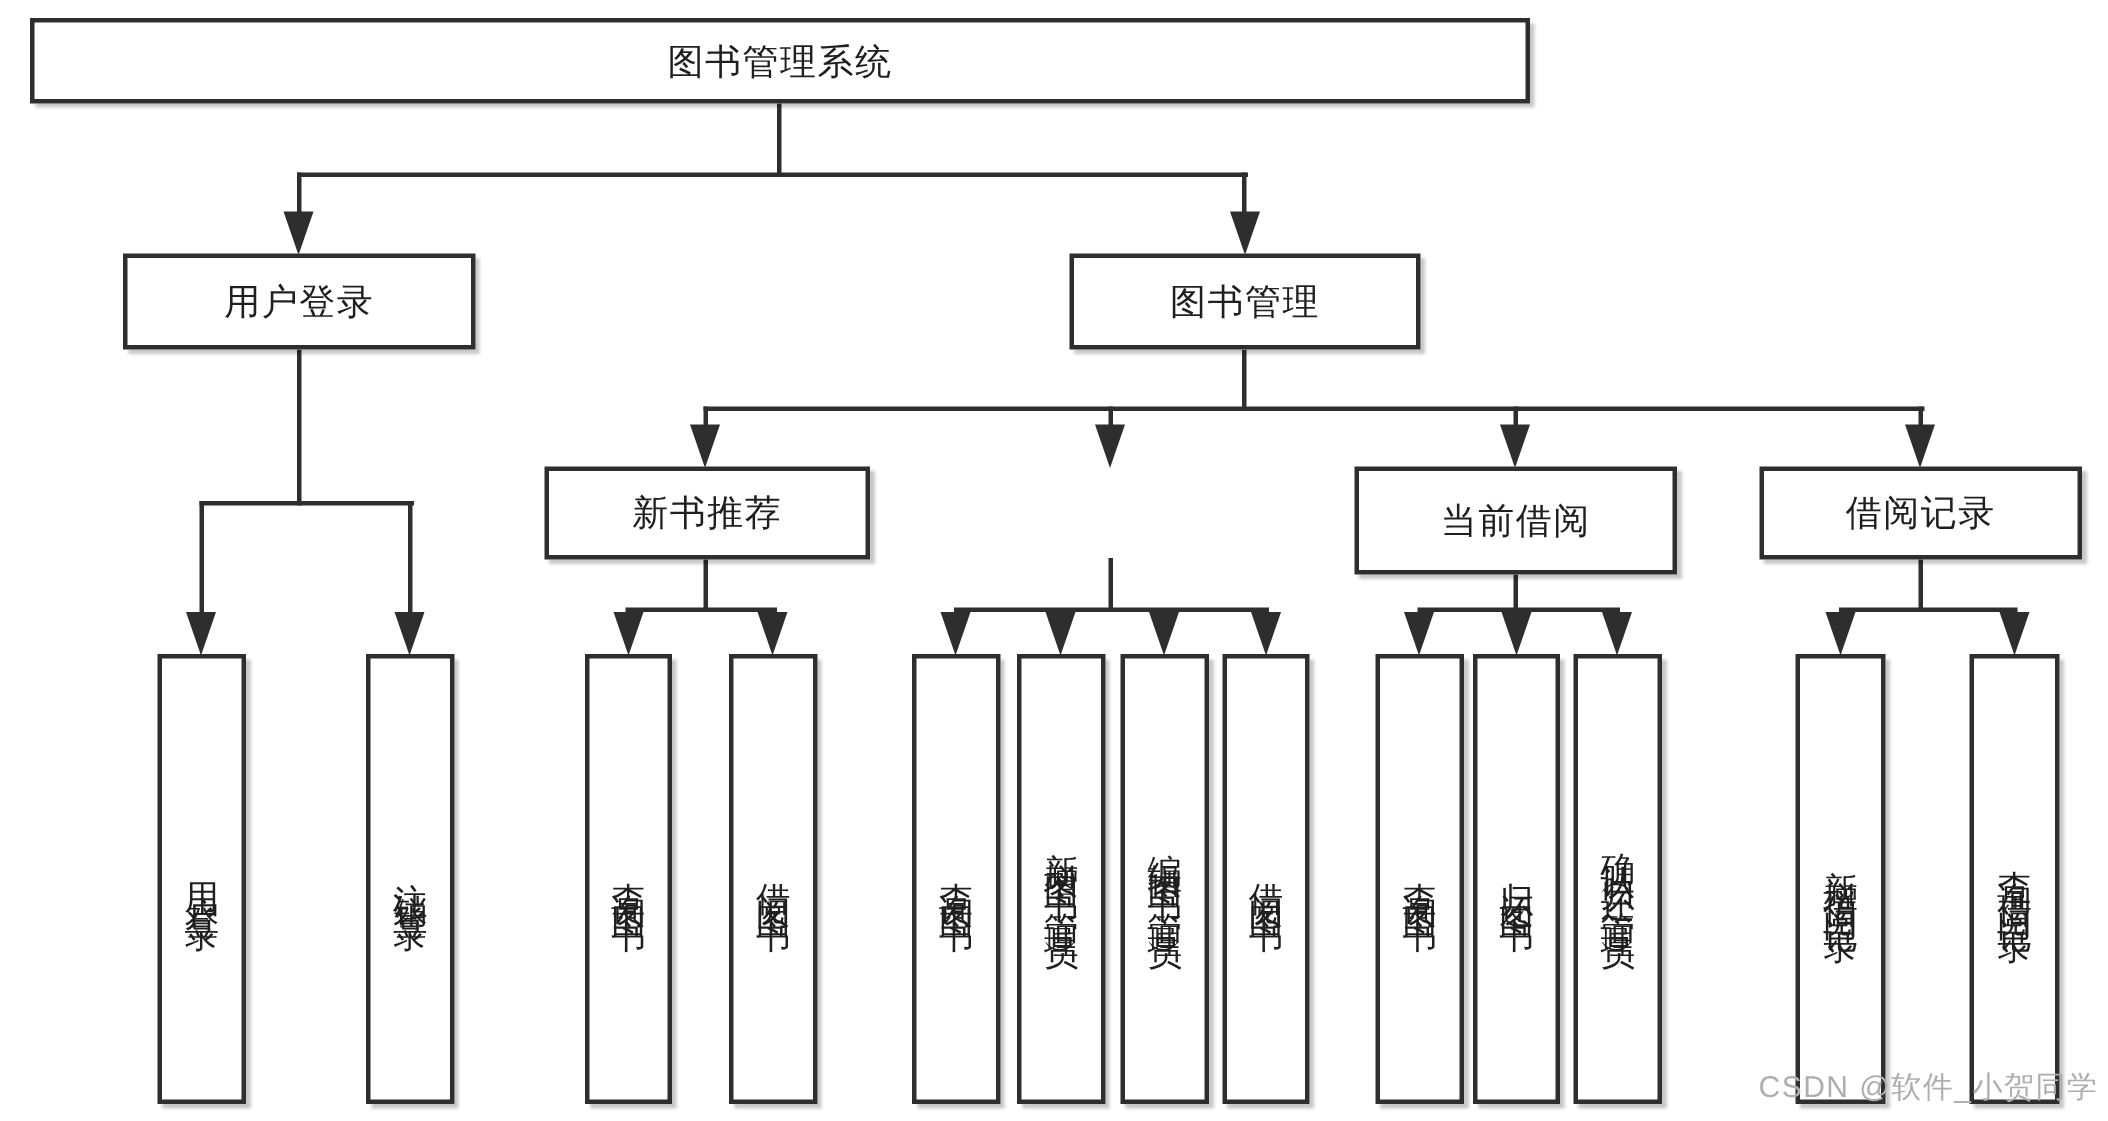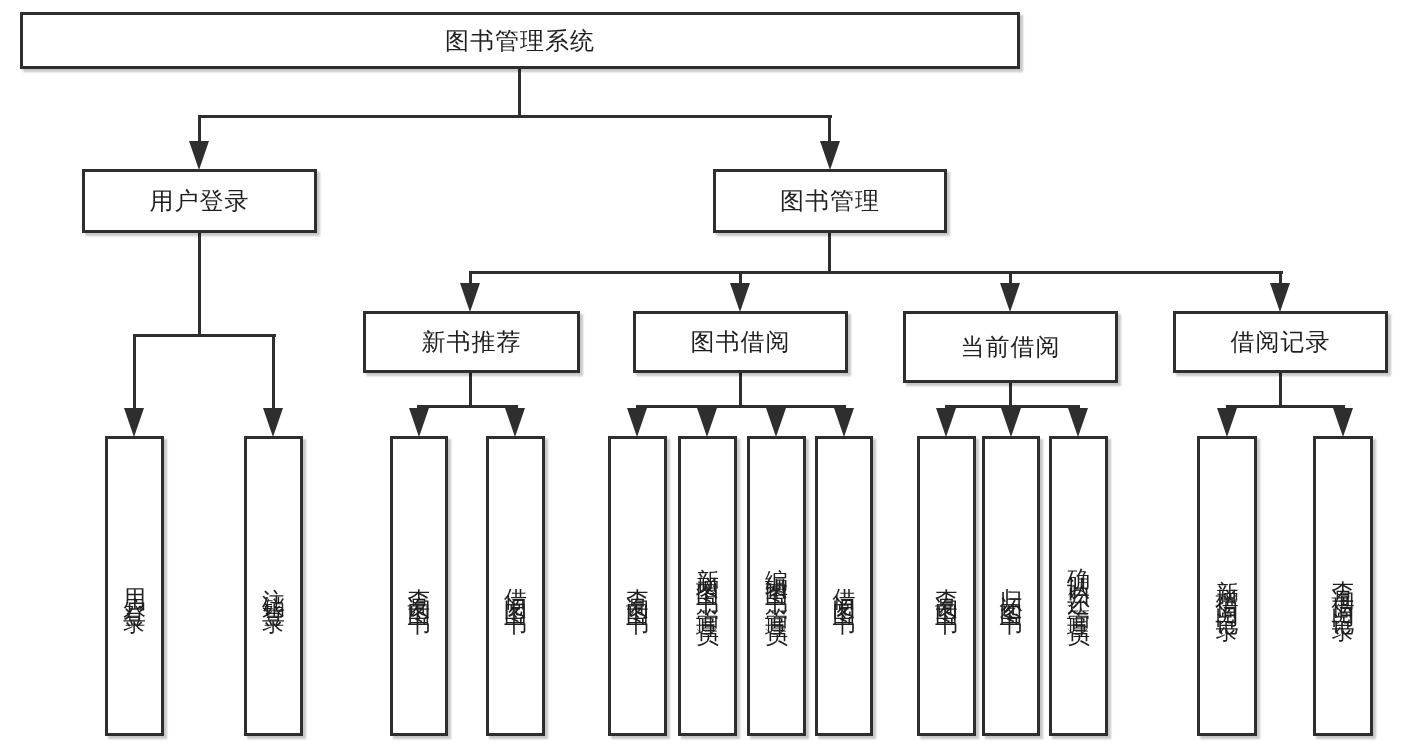--- a/index.html
+++ b/index.html
@@ -100,21 +100,20 @@
   <div class="ar" style="left:1068px;top:408px"></div>
   <div class="ar" style="left:1217px;top:408px"></div>
   <div class="ar" style="left:1333px;top:408px"></div>
 
   <div class="box" style="left:20px;top:12px;width:1000px;height:57px">图书管理系统</div>
 
   <div class="box" style="left:82px;top:169px;width:235px;height:64px">用户登录</div>
   <div class="box" style="left:363px;top:311px;width:217px;height:62px">新书推荐</div>
 
   <div class="box" style="left:713px;top:169px;width:234px;height:64px">图书管理</div>
-  <div class="box" style="left:633px;top:311px;width:215px;height:62px">图书借阅</div>
   <div class="box" style="left:903px;top:311px;width:215px;height:72px">当前借阅</div>
   <div class="box" style="left:1173px;top:311px;width:215px;height:62px">借阅记录</div>
 
   <div class="vbox" style="left:105px;top:436px;width:59px;height:300px">
     <span class="vtext">用户登录</span>
   </div>
   <div class="vbox" style="left:244px;top:436px;width:59px;height:300px">
     <span class="vtext">注销登录</span>
   </div>
 
@@ -148,14 +147,15 @@
     <span class="vtext">确认归还（管理员）</span>
   </div>
 
   <div class="vbox" style="left:1197px;top:436px;width:60px;height:300px">
     <span class="vtext">新增借阅记录</span>
   </div>
   <div class="vbox" style="left:1313px;top:436px;width:60px;height:300px">
     <span class="vtext">查询借阅记录</span>
   </div>
 
+  <div class="watermark">CSDN @软件_小贺同学</div>
 
 </div>
 
 </body></html>

